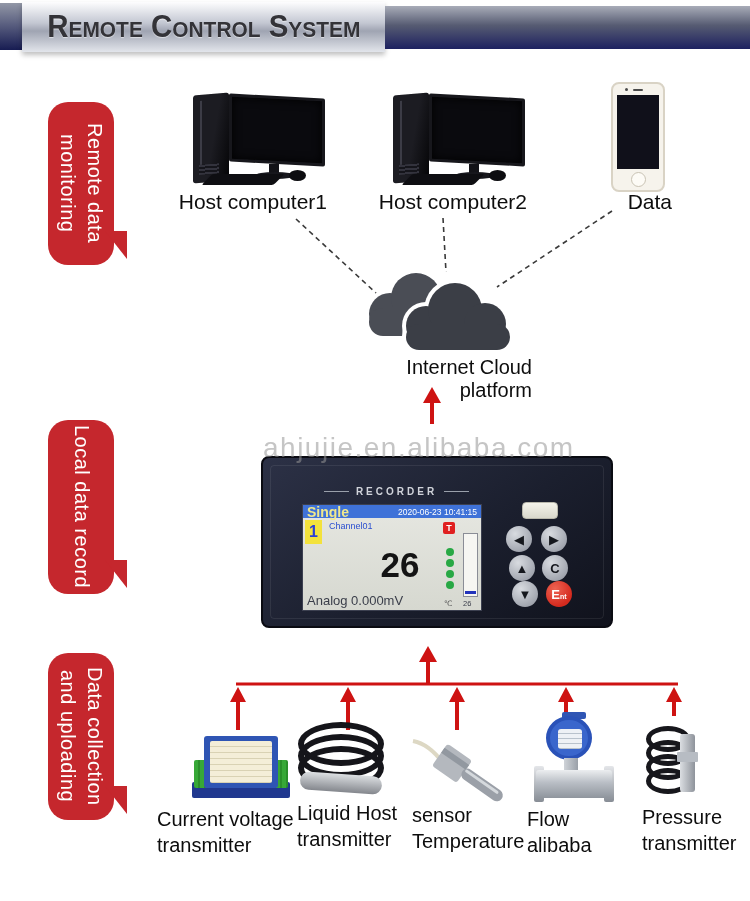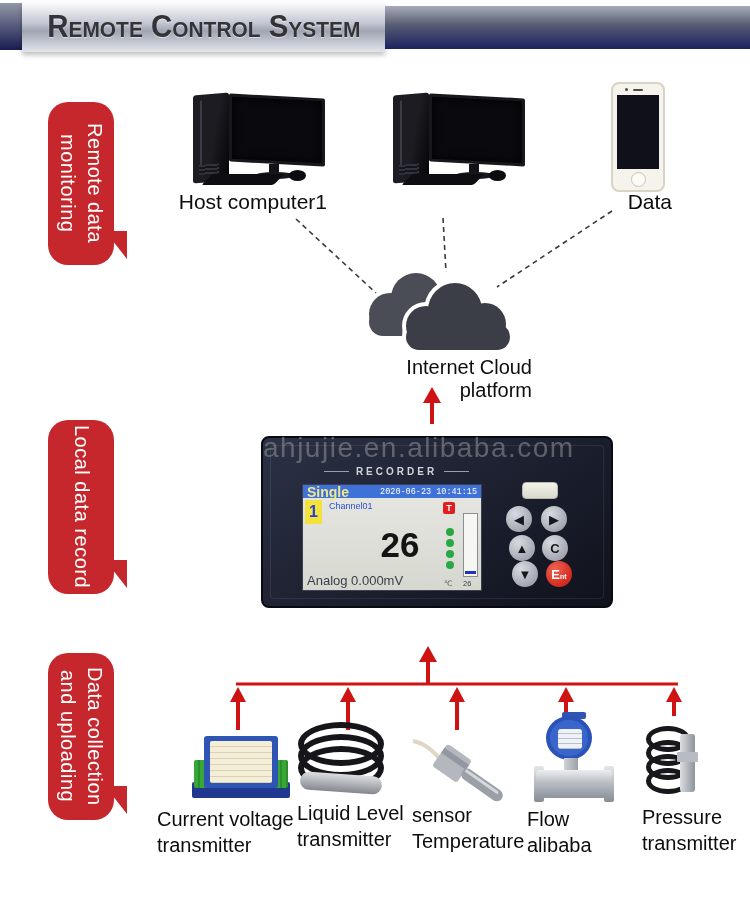--- a/index.html
+++ b/index.html
@@ -52,34 +52,34 @@
   .dev-label { position:absolute; font-size:21px; color:#0d0d0d; text-align:right; }
   .sensor-label { position:absolute; font-size:20px; line-height:1.3; color:#0d0d0d; }
   
   .cloud-svg { position:absolute; left:352px; top:262px; }
   
   .overlay { position:absolute; left:0; top:0; pointer-events:none; }
   
   .watermark { position:absolute; left:263px; top:432px; font-size:28px; letter-spacing:1.5px;
                color:rgba(150,150,150,.55); z-index:6; white-space:nowrap; }
   
-  .device { position:absolute; left:261px; top:436px; width:348px; height:168px;
+  .device { position:absolute; left:261px; top:456px; width:348px; height:168px;
             background:linear-gradient(145deg,#2c3146 0%,#1b1f2e 55%,#10121c 100%);
             border:2px solid #0a0b12; border-radius:8px; z-index:5; }
   .device-inner { position:absolute; left:7px; top:7px; right:7px; bottom:7px;
                   border:1px solid rgba(255,255,255,.08); border-radius:4px; }
   .dev-brand { position:absolute; left:61px; top:28px; width:145px; display:flex; align-items:center; gap:7px; }
   .dev-brand .bline { flex:1; height:1px; background:#9aa0ab; }
   .dev-brand .btxt { font-size:10px; font-weight:700; letter-spacing:3px; color:#d0d3da; }
   .screen { position:absolute; left:39px; top:46px; width:178px; height:105px;
             background:linear-gradient(180deg,#e6e7e1 0%,#d6d8d0 100%); border:1px solid #3c4050; overflow:hidden; }
   .scr-bar { position:absolute; left:0; top:0; right:0; height:13px; background:#3f72d8;
              display:flex; align-items:center; justify-content:space-between; padding:0 4px; box-sizing:border-box; }
   .scr-mode { font-size:14px; font-weight:700; color:#f0e98c; }
-  .scr-date { font-size:8.5px; color:#fff;font-family:Liberation Mono, monospace; }
+  .scr-date { font-size:8.5px; color:#fff; }
   .chan-tab { position:absolute; left:2px; top:15px; width:17px; height:24px; background:#f3e23c;
               color:#2b3fd6; font-size:16px; font-weight:700; display:flex; align-items:center; justify-content:center; }
   .chan-name { position:absolute; left:26px; top:16px; font-size:9px; color:#2b4fd0;text-align:center; }
   .alarm-badge { position:absolute; left:140px; top:17px; width:12px; height:12px; background:#e02020;
                  color:#fff; font-size:9px; font-weight:700; display:flex; align-items:center; justify-content:center; border-radius:2px; }
   .main-value { position:absolute; left:62px; top:40px; width:70px; text-align:center;
                 font-size:35px; font-weight:700; color:#141414; }
   .dots { position:absolute; left:143px; top:43px; }
   .dots i { display:block; width:8px; height:8px; border-radius:50%; background:#28a844; margin-bottom:3px; }
   .meter { position:absolute; left:160px; top:28px; width:13px; height:62px; background:#f6f6f2;
@@ -168,20 +168,21 @@
   <div class="dev-label" style="left:177px; top:190px; width:150px;">Host computer1</div>
 
   <div class="pc" style="left:385px; top:84px;">
     <div class="pc-tower"></div>
     <div class="pc-monitor"></div>
     <div class="pc-stand"></div>
     <div class="pc-standbase"></div>
     <div class="pc-keyboard"></div>
     <div class="pc-mouse"></div>
   </div>
+  <div class="dev-label" style="left:377px; top:190px; width:150px;">Host computer2</div>
 
   <div class="phone">
     <div class="phone-cam"></div>
     <div class="phone-speaker"></div>
     <div class="phone-screen"></div>
     <div class="phone-home"></div>
   </div>
   <div class="dev-label" style="left:600px; top:190px; width:72px;">Data</div>
 
   <svg class="cloud-svg" width="170" height="95" viewBox="0 0 170 95">
@@ -312,21 +313,21 @@
     <div class="pt-ring" style="top:50px;"></div>
     <div class="pt-probe"></div>
     <div class="pt-hex"></div>
   </div>
 
   <div class="sensor-label" style="left:157px; top:806px; width:145px;">
     <div>Current voltage</div>
       <div>transmitter</div>
   </div>
   <div class="sensor-label" style="left:297px; top:800px; width:120px;">
-    <div>Liquid Level</div>
+    <div>Liquid Host</div>
       <div>transmitter</div>
   </div>
   <div class="sensor-label" style="left:412px; top:802px; width:120px;">
     <div>sensor</div>
       <div>Temperature</div>
   </div>
   <div class="sensor-label" style="left:527px; top:806px; width:110px;">
     <div>Flow alibaba</div>
   </div>
   <div class="sensor-label" style="left:642px; top:804px; width:110px;">

